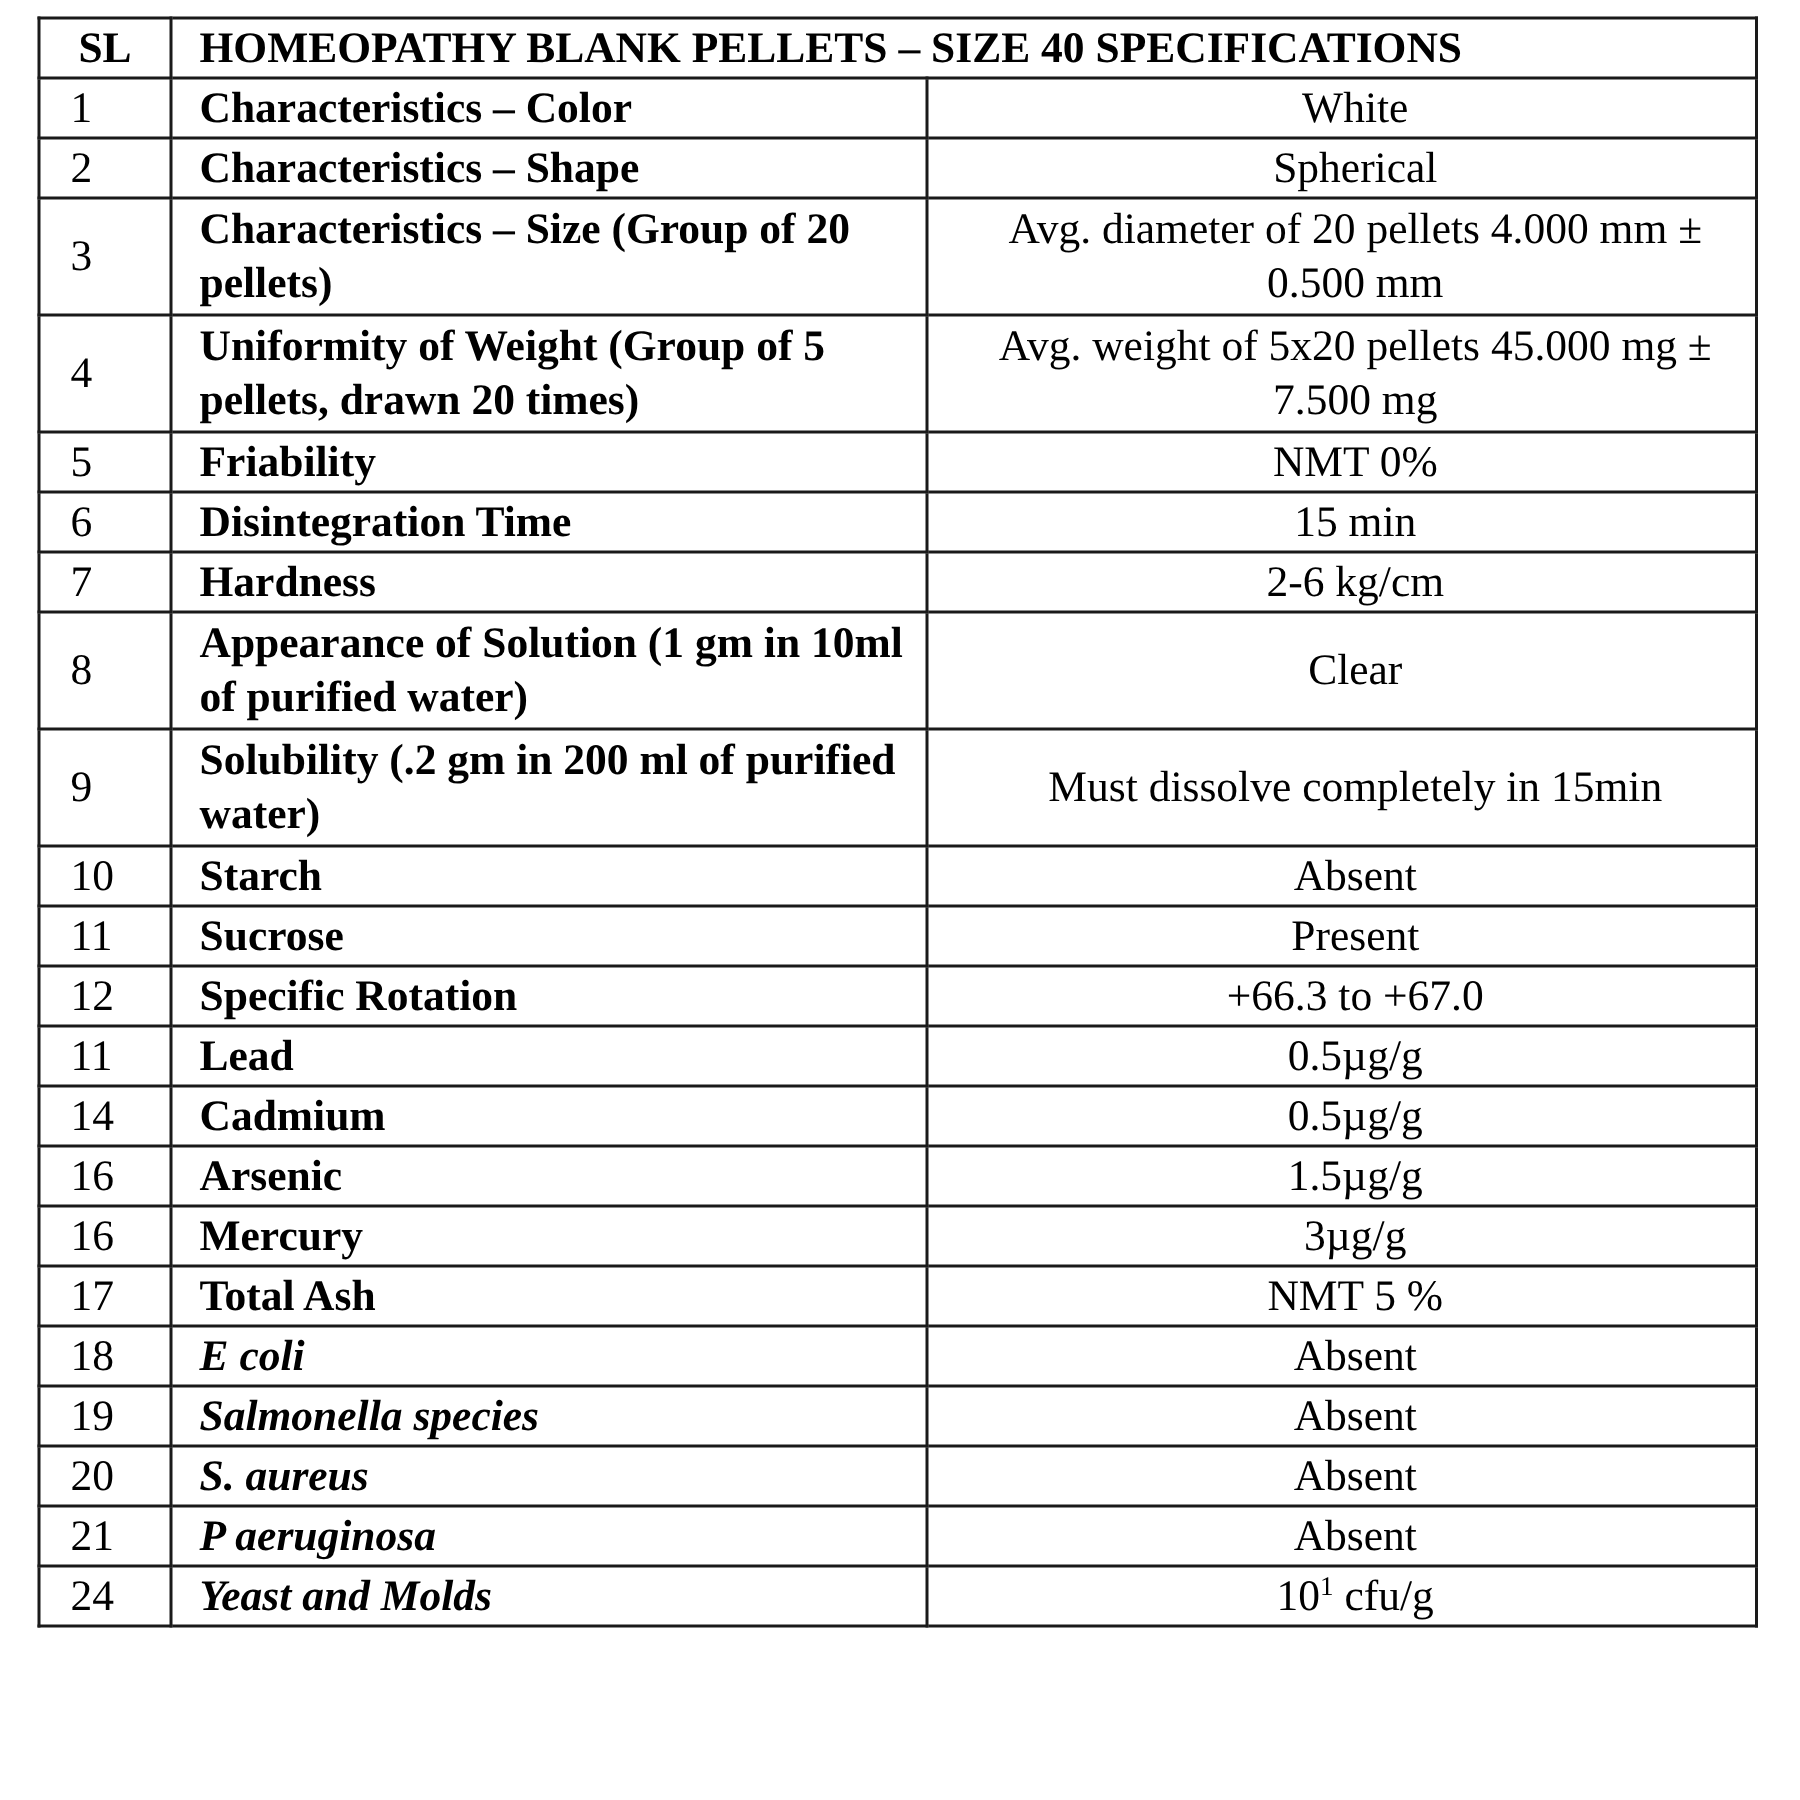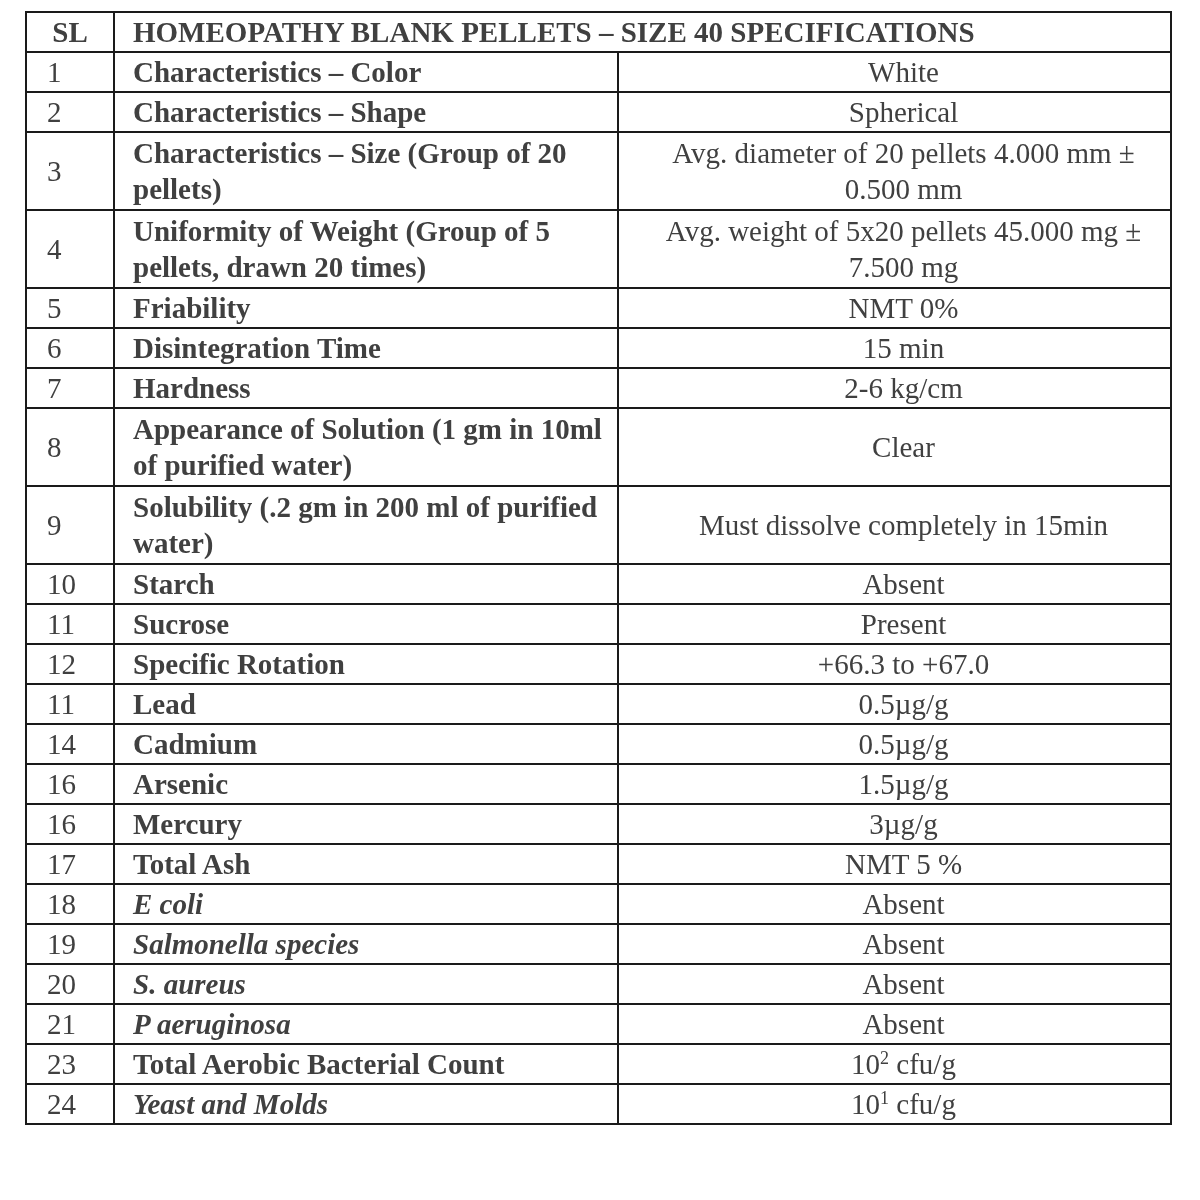--- a/index.html
+++ b/index.html
@@ -2,21 +2,21 @@
 <html><head>
   <meta charset="utf-8">
   <style>
     html, body { margin: 0; padding: 0; background: #ffffff; }
     body { width: 1200px; height: 1200px; position: relative; overflow: hidden; }
     table.spec {
       position: absolute; left: 25px; top: 11px;
       width: 1145px;
       border-collapse: collapse;
       font-family: "Liberation Serif", "DejaVu Serif", serif;
-      color: #404040;
+      color: #000000;
       table-layout: fixed;
     }
     table.spec td, table.spec th {
       border: 2px solid #1a1a1a;
       padding: 0 0 0 18px;
       font-size: 29px;
       line-height: 36px;
       vertical-align: middle;
     }
     table.spec th {
@@ -149,23 +149,18 @@
         <td class="sl">20</td>
         <td class="param italic">S. aureus</td>
         <td class="val">Absent</td>
       </tr>
       <tr class="single">
         <td class="sl">21</td>
         <td class="param italic">P aeruginosa</td>
         <td class="val">Absent</td>
       </tr>
       <tr class="single">
-        <td class="sl">23</td>
-        <td class="param">Total Aerobic Bacterial Count</td>
-        <td class="val"><span>10</span><sup>2</sup><span> cfu/g</span></td>
-      </tr>
-      <tr class="single">
         <td class="sl">24</td>
         <td class="param italic">Yeast and Molds</td>
         <td class="val"><span>10</span><sup>1</sup><span> cfu/g</span></td>
       </tr>
     </tbody>
 </table>
 
 </body></html>

